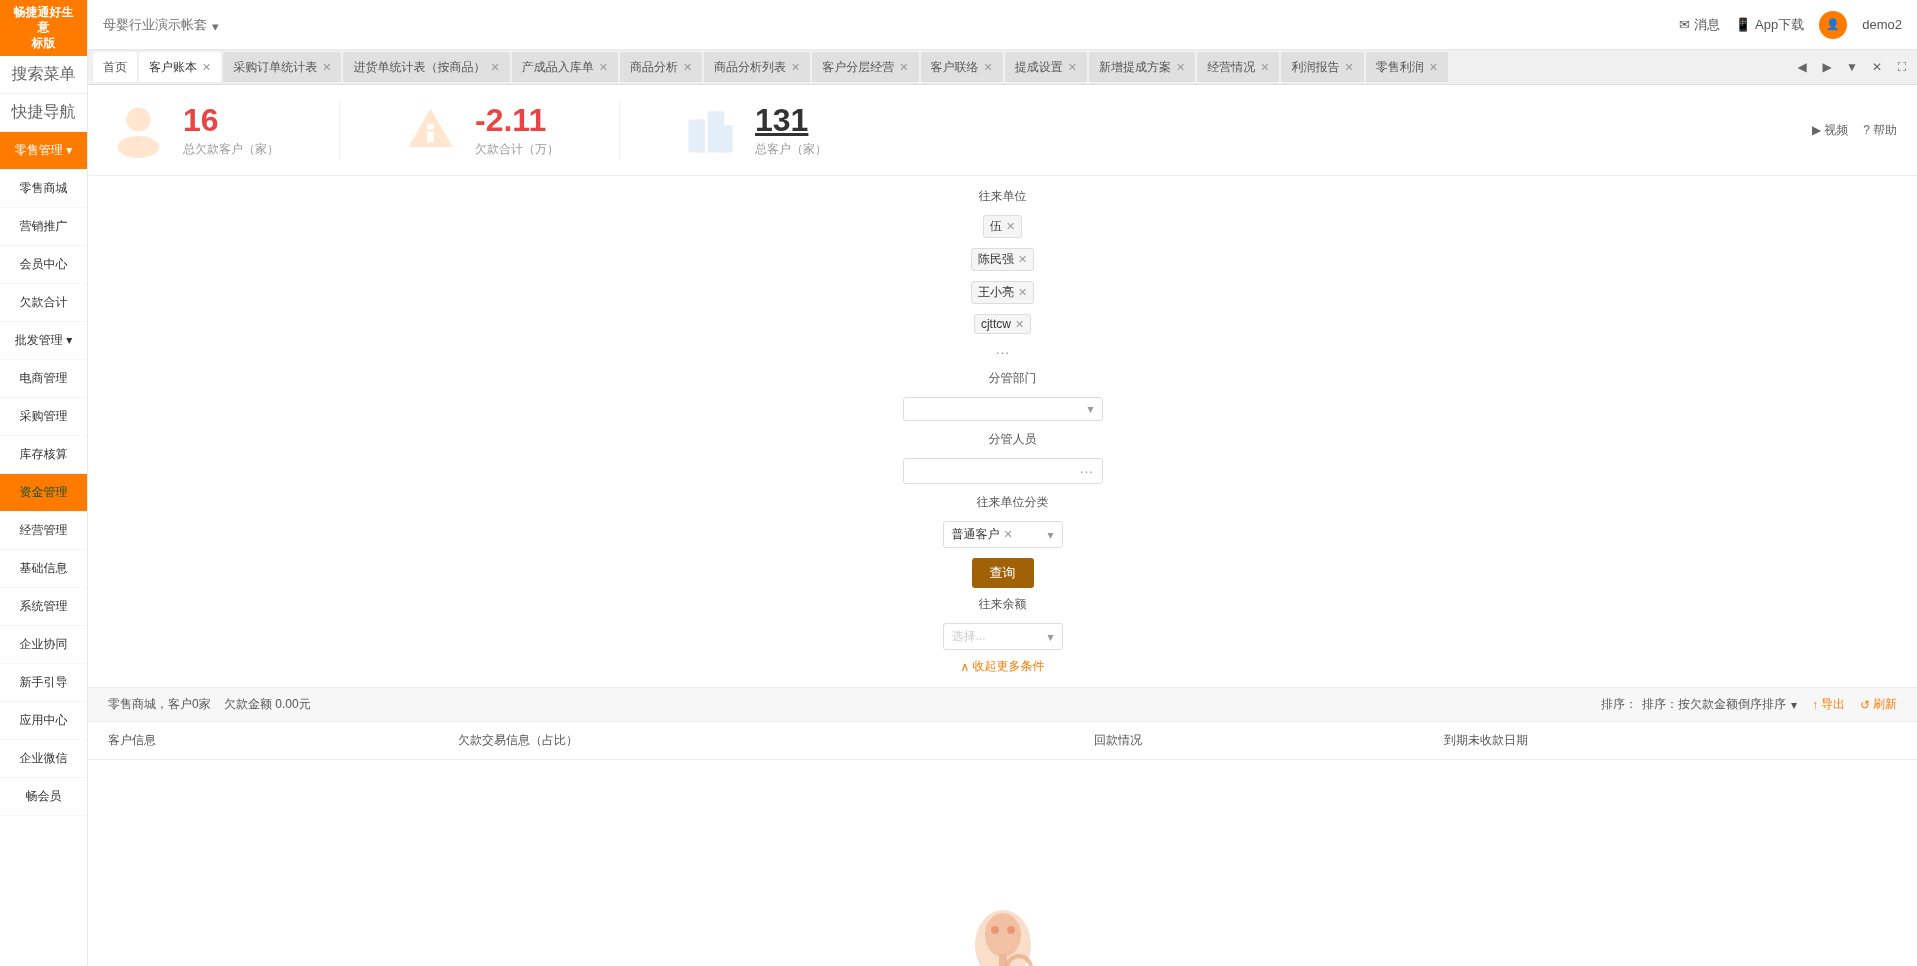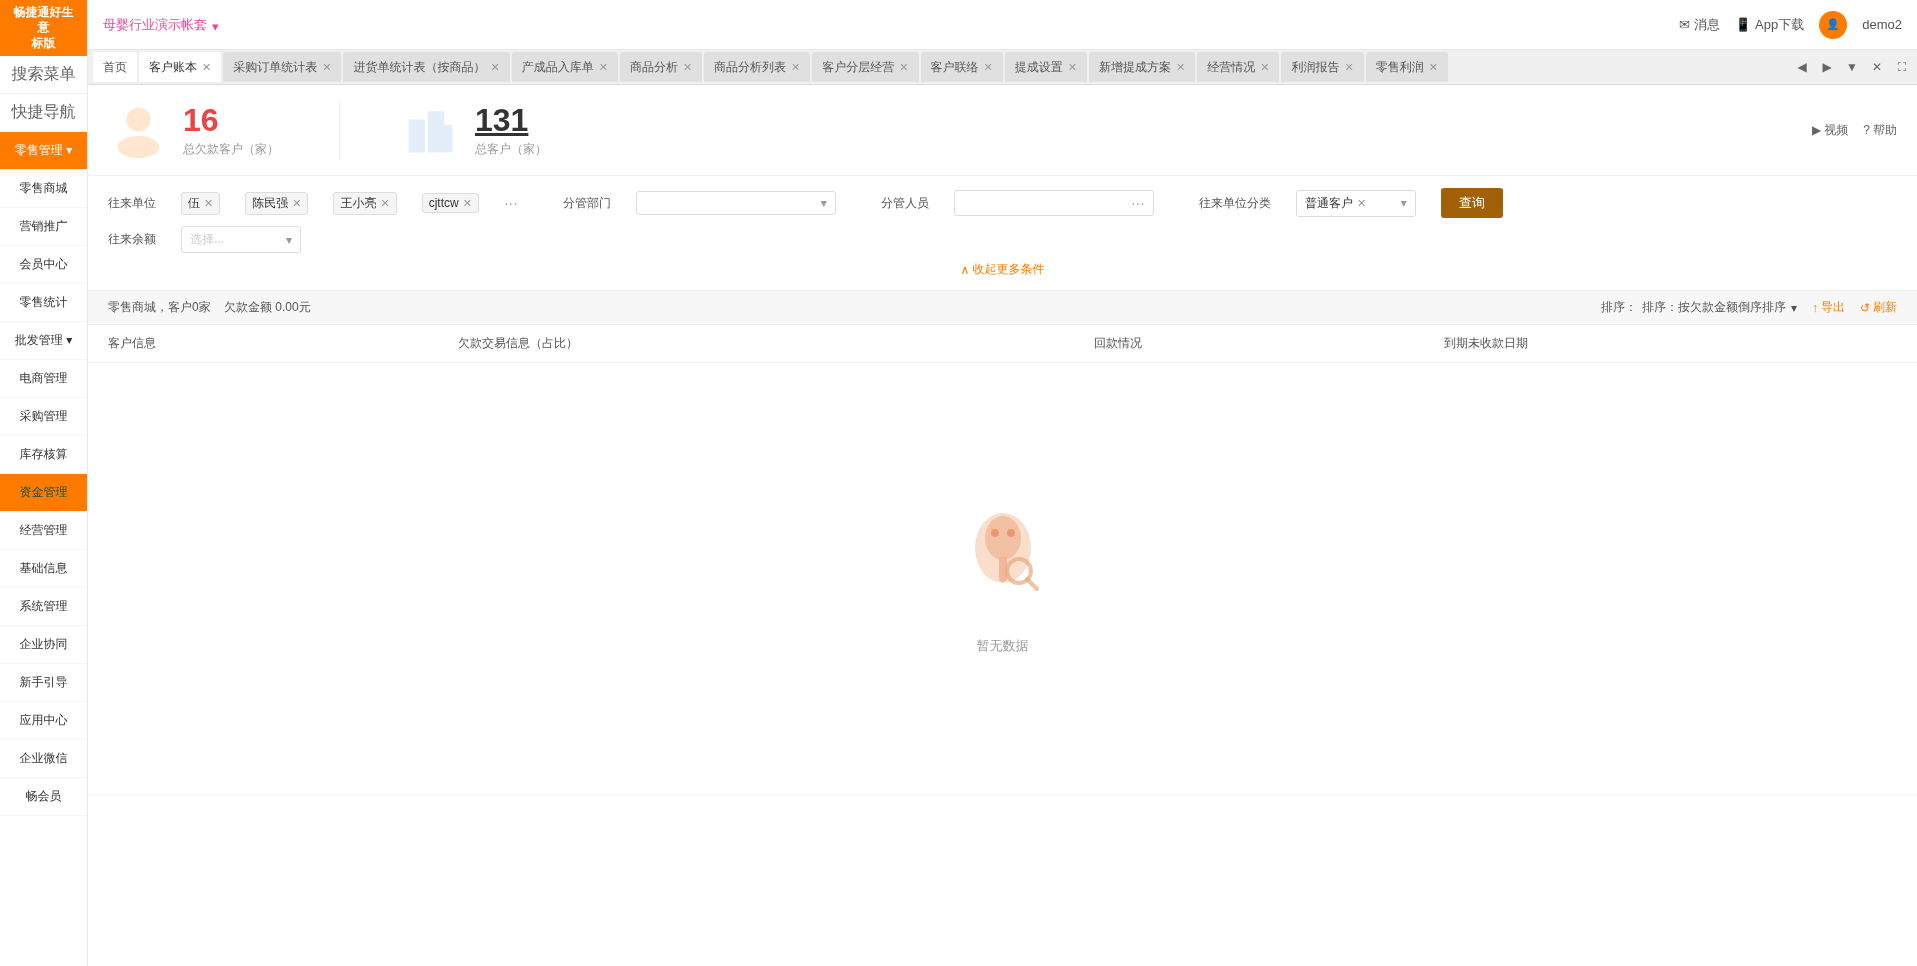--- a/index.html
+++ b/index.html
@@ -12,21 +12,21 @@
     .sidebar-search { padding: 8px 10px; font-size: 16px; color: #666; cursor: pointer; text-align: center; border-bottom: 1px solid #f0f0f0; }
     .sidebar-nav-item { padding: 10px 5px; text-align: center; font-size: 12px; color: #333; cursor: pointer; border-bottom: 1px solid #f5f5f5; }
     .sidebar-nav-item.active { background: #ff7b00; color: #fff; }
 
     
     .main { flex: 1; display: flex; flex-direction: column; overflow: hidden; }
 
     
     .topbar { height: 50px; background: #fff; display: flex; align-items: center; padding: 0 15px; border-bottom: 1px solid #e8e8e8; justify-content: space-between; flex-shrink: 0; }
     .topbar-left { display: flex; align-items: center; gap: 10px; }
-    .account-selector { display: flex; align-items: flex-end; gap: 5px; font-size: 13px; color: #ec4899; cursor: pointer; }
+    .account-selector { display: flex; align-items: flex-end; gap: 5px; font-size: 13px; color: #737373; cursor: pointer; }
     .topbar-right { display: flex; align-items: center; gap: 15px; font-size: 13px; color: #555; }
     .topbar-right-item { display: flex; align-items: center; gap: 4px; cursor: pointer; }
     .user-avatar { width: 28px; height: 28px; border-radius: 50%; background: #ff7b00; display: flex; align-items: center; justify-content: center; color: #fff; font-size: 11px; }
 
     
     .tabbar { height: 35px; background: #f0f0f0; display: flex; align-items: center; padding: 0 5px; border-bottom: 1px solid #ddd; overflow: hidden; flex-shrink: 0; }
     .tab { display: flex; align-items: center; padding: 4px 10px; font-size: 12px; color: #555; cursor: pointer; border-radius: 3px 3px 0 0; white-space: nowrap; height: 30px; margin-right: 2px; background: #e0e0e0; }
     .tab.active { background: #fff; color: #333; font-weight: 500; }
     .tab.home { background: #fff; }
     .tab-close { margin-left: 5px; color: #999; font-size: 11px; }
@@ -40,21 +40,21 @@
     .stats-bar { display: flex; align-items: center; padding: 15px 20px; background: #fff; border-bottom: 1px solid #f0f0f0; }
     .stat-value { font-size: 32px; font-weight: bold; }
     .stat-value.red { color: #e84545; }
     .stat-value.dark { color: #333; text-decoration: underline; }
     .stat-label { font-size: 12px; color: #999; margin-top: 2px; }
     .stat-icon { width: 60px; height: 60px; margin-right: 15px; display: flex; align-items: center; justify-content: center; }
     .stat-icon svg { width: 55px; height: 55px; opacity: 0.15; }
 
     
     .filter-area { padding: 12px 20px; background: #fff; border-bottom: 1px solid #f0f0f0; }
-    .filter-row { display: flex; align-items: center; gap: 25px; margin-bottom: 8px; flex-wrap: wrap; }
+    .filter-row { display: flex; align-items: center; gap: 10px; margin-bottom: 8px; flex-wrap: wrap; flex-direction: column; }
     .filter-label { font-size: 12px; color: #555; white-space: nowrap; }
     .filter-tag { display: inline-flex; align-items: center; background: #f5f5f5; border: 1px solid #ddd; border-radius: 3px; padding: 2px 6px; font-size: 12px; color: #333; gap: 4px; }
     .filter-tag-close { color: #999; cursor: pointer; font-size: 11px; }
     .filter-more { color: #999; cursor: pointer; font-size: 14px; }
     .filter-select { display: flex; align-items: center; gap: 5px; border: 1px solid #ddd; border-radius: 3px; padding: 4px 8px; font-size: 12px; color: #555; min-width: 120px; cursor: pointer; position: relative; }
     .filter-select-wide { min-width: 200px; }
     .filter-select-arrow { margin-left: auto; color: #999; }
     .filter-collapse { display: flex; align-items: center; gap: 3px; color: #ff7b00; font-size: 12px; cursor: pointer; margin: 0 auto; }
     .filter-btn-query { background: #a16207; color: #fff; border: none; border-radius: 3px; padding: 6px 18px; font-size: 13px; cursor: pointer; }
 
@@ -79,21 +79,21 @@
 <div class="sidebar">
   <div class="sidebar-logo">
     <div class="sidebar-logo-text">畅捷通好生意<br>标版</div>
   </div>
   <div class="sidebar-search">搜索菜单</div>
   <div class="sidebar-search">快捷导航</div>
   <div class="sidebar-nav-item active">零售管理 ▾</div>
   <div class="sidebar-nav-item">零售商城</div>
   <div class="sidebar-nav-item">营销推广</div>
   <div class="sidebar-nav-item">会员中心</div>
-  <div class="sidebar-nav-item">零售统计</div>
+  <div class="sidebar-nav-item">欠款合计</div>
   <div class="sidebar-nav-item">批发管理 ▾</div>
   <div class="sidebar-nav-item">电商管理</div>
   <div class="sidebar-nav-item">采购管理</div>
   <div class="sidebar-nav-item">库存核算</div>
   <div class="sidebar-nav-item" style="background:#ff7b00;color:#14532d;">资金管理</div>
   <div class="sidebar-nav-item">经营管理</div>
   <div class="sidebar-nav-item">基础信息</div>
   <div class="sidebar-nav-item">系统管理</div>
   <div class="sidebar-nav-item">企业协同</div>
   <div class="sidebar-nav-item">新手引导</div>
@@ -202,20 +202,33 @@
             <circle cx="50" cy="30" r="22" fill="#ff7b00"></circle>
             <ellipse cx="50" cy="80" rx="38" ry="20" fill="#ff7b00"></ellipse>
           </svg>
         </div>
         <div>
           <div class="stat-value red">16</div>
           <div class="stat-label">总欠款客户（家）</div>
         </div>
       </div>
 
+      <div style="display:flex;align-items:center;padding:0 60px;border-right:1px solid #f0f0f0;">
+        <div class="stat-icon">
+          <svg viewBox="0 0 100 100" fill="none" xmlns="http://www.w3.org/2000/svg" style="opacity:0.18;">
+            <path d="M50 10 L90 80 L10 80 Z" fill="#ff7b00"></path>
+            <rect x="44" y="52" width="12" height="20" fill="#fff"></rect>
+            <rect x="44" y="38" width="12" height="10" fill="#fff"></rect>
+          </svg>
+        </div>
+        <div>
+          <div class="stat-value red">-2.11</div>
+          <div class="stat-label">欠款合计（万）</div>
+        </div>
+      </div>
 
       <div style="display:flex;align-items:center;padding-left:60px;">
         <div class="stat-icon">
           <svg viewBox="0 0 100 100" fill="none" xmlns="http://www.w3.org/2000/svg" style="opacity:0.15;">
             <rect x="10" y="30" width="30" height="60" fill="#4a90d9"></rect>
             <rect x="45" y="15" width="30" height="75" fill="#4a90d9"></rect>
             <rect x="70" y="40" width="20" height="50" fill="#4a90d9"></rect>
           </svg>
         </div>
         <div>

